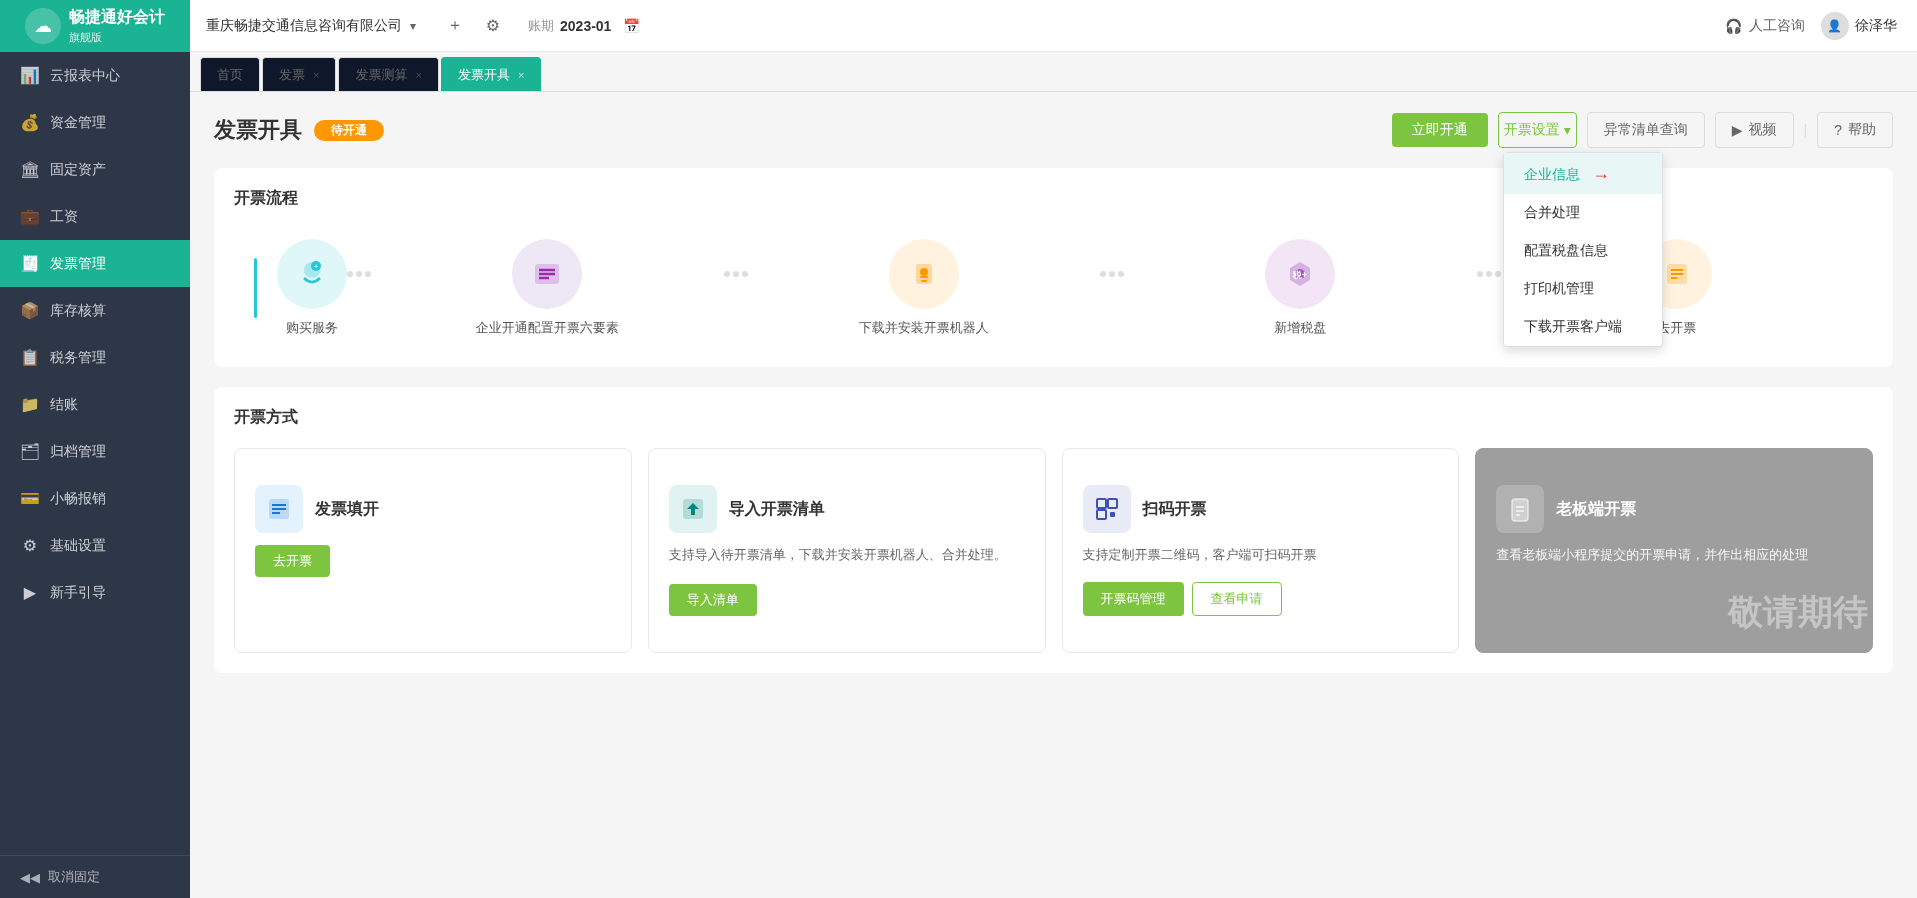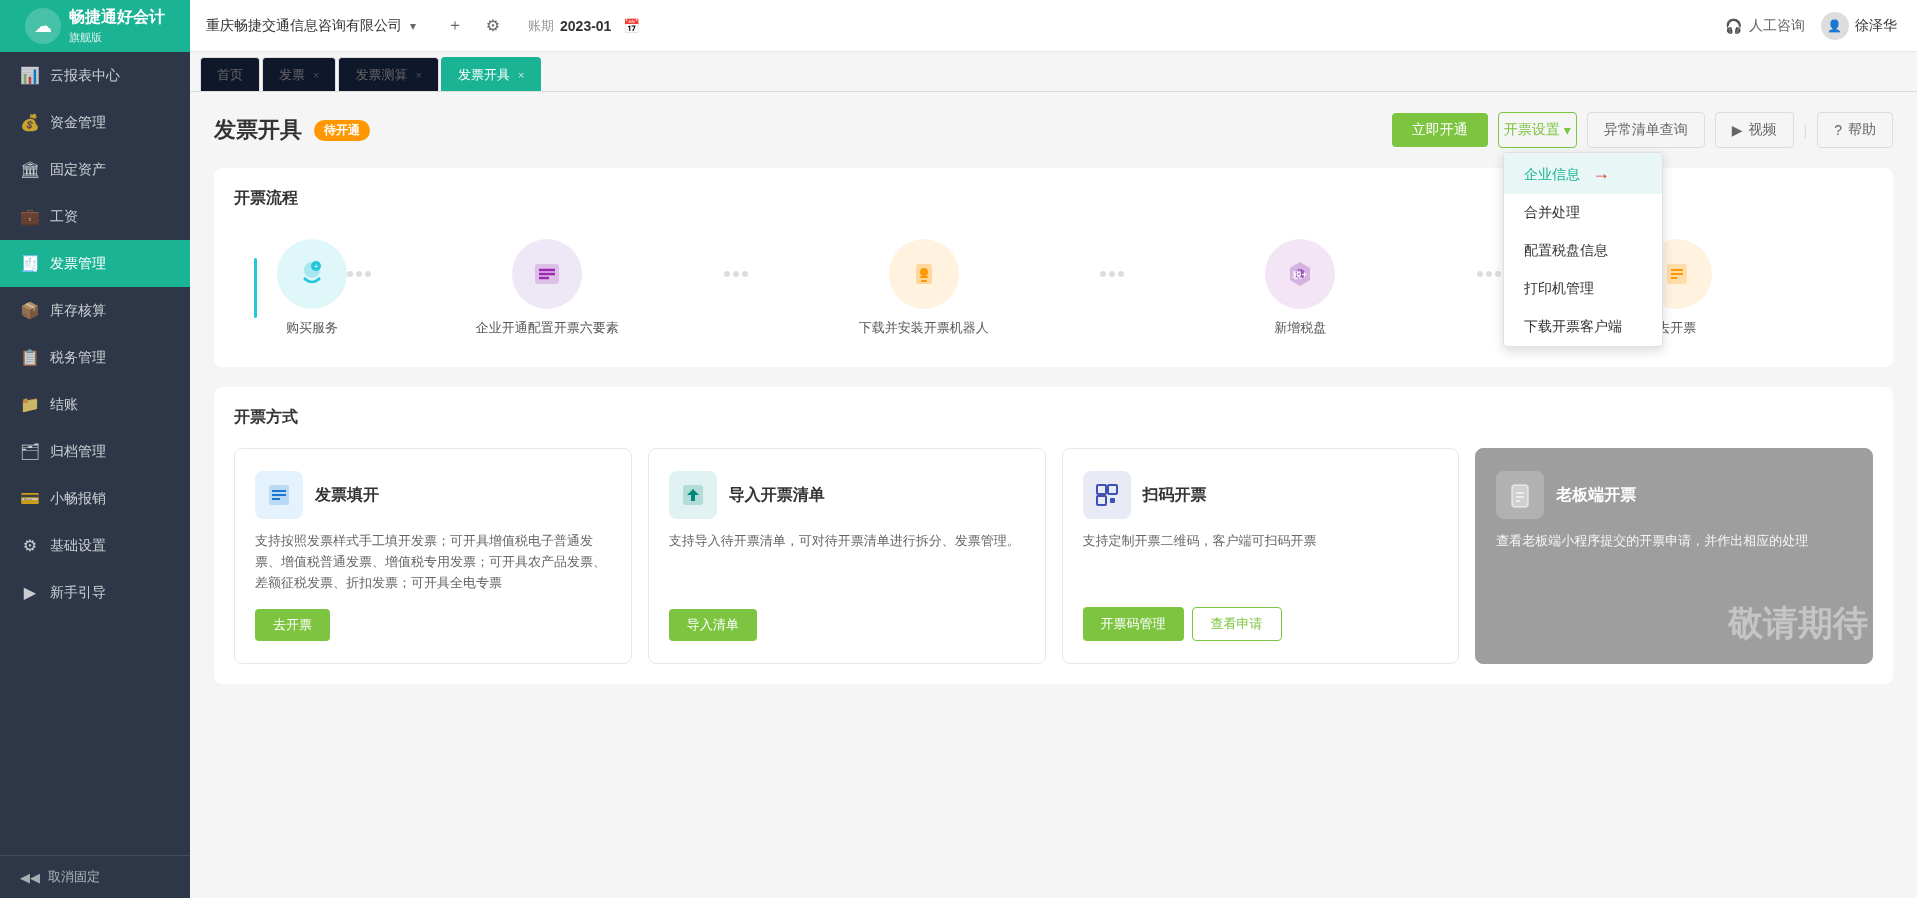--- a/index.html
+++ b/index.html
@@ -136,21 +136,21 @@
     .page-inner { padding: 20px 24px; }
 
     
     .page-header {
       display: flex; align-items: center; justify-content: space-between;
       margin-bottom: 20px;
     }
     .page-title-area { display: flex; align-items: center; gap: 12px; }
     .page-title { font-size: 22px; font-weight: bold; color: #333; }
     .status-badge {
-      padding: 2px 10px;
+      padding: 2px 17px;
       border-radius: 12px;
       font-size: 12px;
       font-weight: bold;
     }
     .badge-orange { background: #ff9800; color: #fff; }
     .page-actions { display: flex; align-items: center; gap: 10px; position: relative; }
     .btn-green {
       background: #7dc540; color: #fff;
       border: none; padding: 8px 20px;
       border-radius: 4px; cursor: pointer; font-size: 14px;
@@ -233,21 +233,21 @@
     
     .billing-methods {
       display: grid;
       grid-template-columns: repeat(4, 1fr);
       gap: 16px;
     }
     .method-card {
       background: #fff;
       border: 1px solid #e8e8e8;
       border-radius: 8px;
-      padding: 22px 20px;
+      padding: 36px 20px;
       display: flex; flex-direction: column;
     }
     .method-card.disabled {
       background: #bdbdbd;
       border-color: #bdbdbd;
     }
     .method-header { display: flex; align-items: center; gap: 12px; margin-bottom: 12px; }
     .method-icon {
       width: 48px; height: 48px;
       border-radius: 8px;
@@ -553,37 +553,36 @@
                 <div class="method-icon method-icon-blue">
                   <svg width="28" height="28" viewBox="0 0 28 28">
                     <rect x="4" y="4" width="20" height="20" rx="3" fill="#1976d2" opacity="0.2"></rect>
                     <line x1="7" y1="10" x2="21" y2="10" stroke="#1976d2" stroke-width="2"></line>
                     <line x1="7" y1="14" x2="21" y2="14" stroke="#1976d2" stroke-width="2"></line>
                     <line x1="7" y1="18" x2="15" y2="18" stroke="#1976d2" stroke-width="2"></line>
                   </svg>
                 </div>
                 <span class="method-title">发票填开</span>
               </div>
-              <div class="method-desc">支持按照发票样式手工填开发票；可开具增值税电子普通发票、增值税普通发票、增值税专用发票；可开具农产品发票、差额征税发票、折扣发票；可开具全电专票</div>
               <div class="method-actions">
                 <button class="btn-action-green">去开票</button>
               </div>
             </div>
 
             <div class="method-card">
               <div class="method-header">
                 <div class="method-icon method-icon-teal">
                   <svg width="28" height="28" viewBox="0 0 28 28">
                     <rect x="4" y="4" width="20" height="20" rx="3" fill="#00897b" opacity="0.2"></rect>
                     <polygon points="14,8 20,14 16,14 16,20 12,20 12,14 8,14" fill="#00897b"></polygon>
                   </svg>
                 </div>
                 <span class="method-title">导入开票清单</span>
               </div>
-              <div class="method-desc">支持导入待开票清单，可对待开票清单进行拆分、发票管理。</div>
+              <div class="method-desc">支持导入待开票清单，下载并安装开票机器人、合并处理。</div>
               <div class="method-actions">
                 <button class="btn-action-green">导入清单</button>
               </div>
             </div>
 
             <div class="method-card">
               <div class="method-header">
                 <div class="method-icon method-icon-indigo">
                   <svg width="28" height="28" viewBox="0 0 28 28">
                     <rect x="4" y="4" width="9" height="9" rx="1" fill="none" stroke="#3f51b5" stroke-width="2"></rect>

